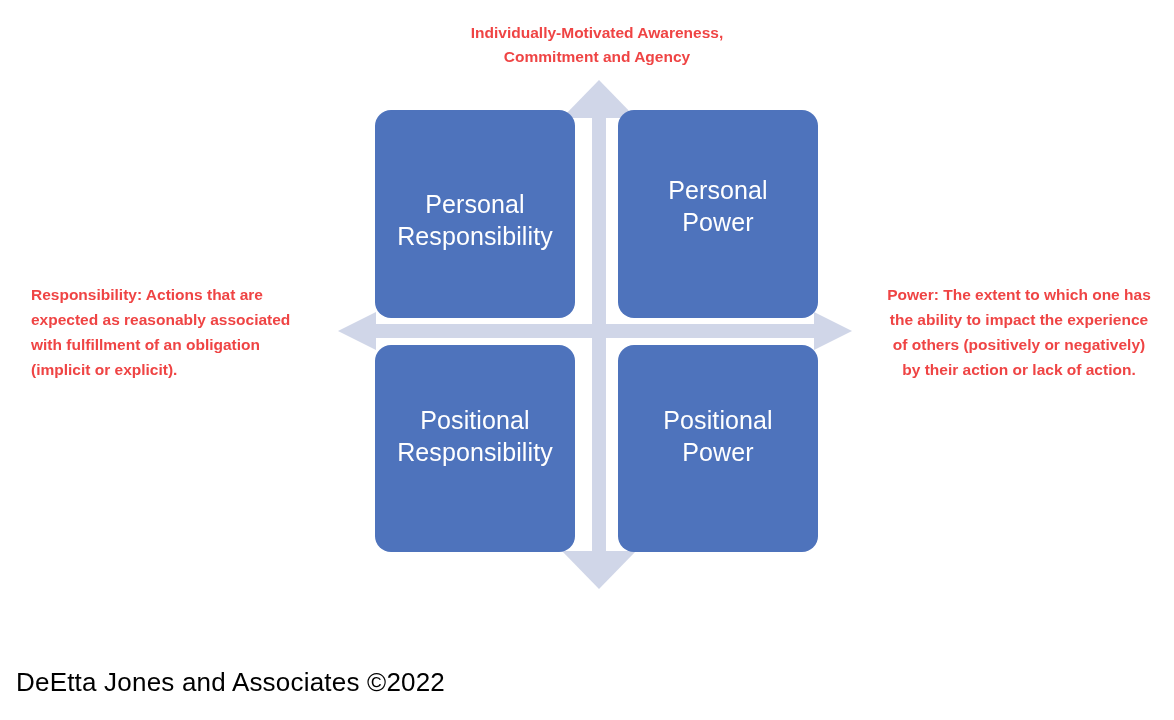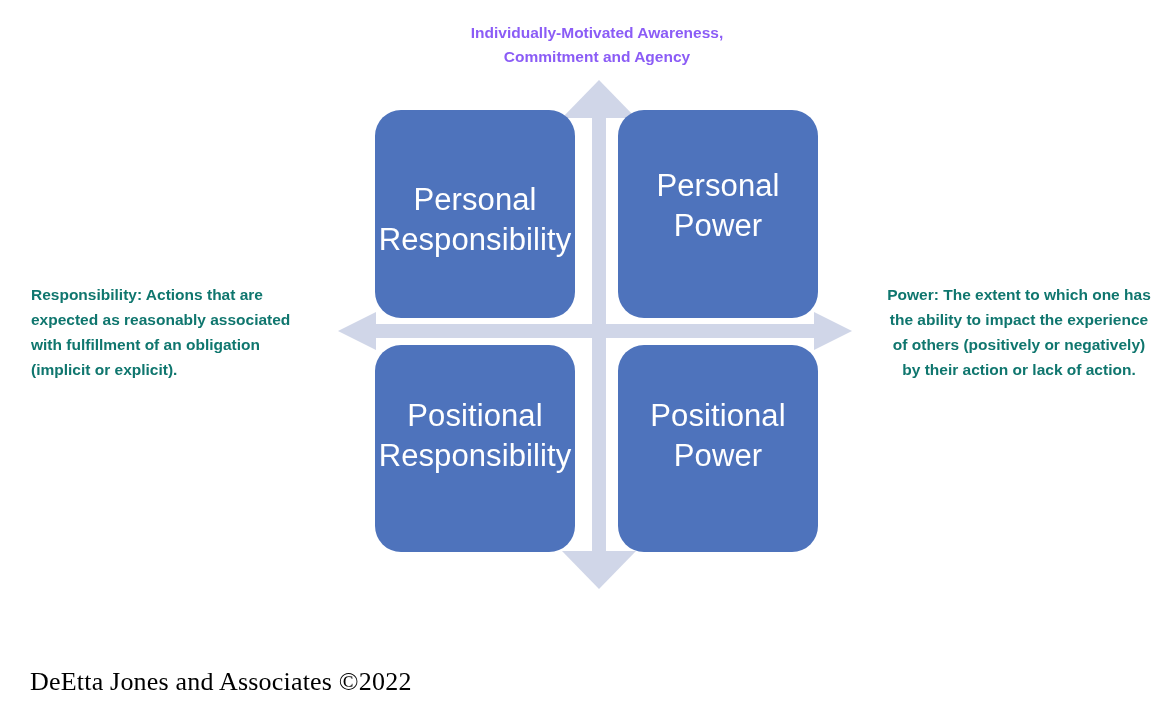--- a/index.html
+++ b/index.html
@@ -27,27 +27,27 @@
     top: 0;
     width: 1174px;
     height: 720px;
     pointer-events: none;
   }
 
   
   .quad {
     position: absolute;
     box-sizing: border-box;
-    border-radius: 26px;
+    border-radius: 16px;
     display: flex;
     align-items: center;
     justify-content: center;
     text-align: center;
     color: #ffffff;
-    font-size: 31px;
+    font-size: 25px;
     font-weight: 400;
     line-height: 1.28;
     letter-spacing: 0.1px;
     padding: 0 8px;
   }
   .quad .quad-label {
     display: block;
     white-space: pre-line;
   }
   #quad-tl { left: 375px; top: 110px;  width: 200px; height: 208px; }
@@ -57,53 +57,52 @@
 
   
   #quad-tl .quad-label { transform: translateY(6px); }
   #quad-tr .quad-label { transform: translateY(-8px); }
   #quad-bl .quad-label { transform: translateY(-13px); }
   #quad-br .quad-label { transform: translateY(-13px); }
 
   
   .axis-caption {
     position: absolute;
-    color: #8b5cf6;
+    color: #ef4444;
     font-weight: bold;
     font-size: 15.5px;
     line-height: 1.55;
     text-align: center;
     white-space: pre-line;
   }
   #caption-top    { left: 397px; top: 21px;  width: 400px; }
   #caption-bottom { left: 397px; top: 597px; width: 400px; }
 
   
   .definition {
     position: absolute;
-    color: #0f766e;
+    color: #ef4444;
     font-weight: bold;
     font-size: 15.5px;
     line-height: 1.62;
     white-space: pre-line;
   }
   #definition-left  { left: 31px;  top: 282px; width: 290px; text-align: left; }
   #definition-right { left: 884px; top: 282px; width: 270px; text-align: center; }
 
   
   #footer-credit {
     position: absolute;
     left: 16px;
     top: 667px;
-    font-family: Liberation Serif, serif;
+    font-family: Liberation Sans, sans-serif;
     font-size: 26px;
     font-weight: 400;
     color: #000000;
     letter-spacing: 0.2px;
-    margin-left: 14px;
   }
 </style>
 </head>
 <body>
 
 <div id="stage">
 
   <svg class="axis-cross" viewBox="0 0 1174 720" width="1174" height="720" xmlns="http://www.w3.org/2000/svg" aria-hidden="true">
 
     <g>

